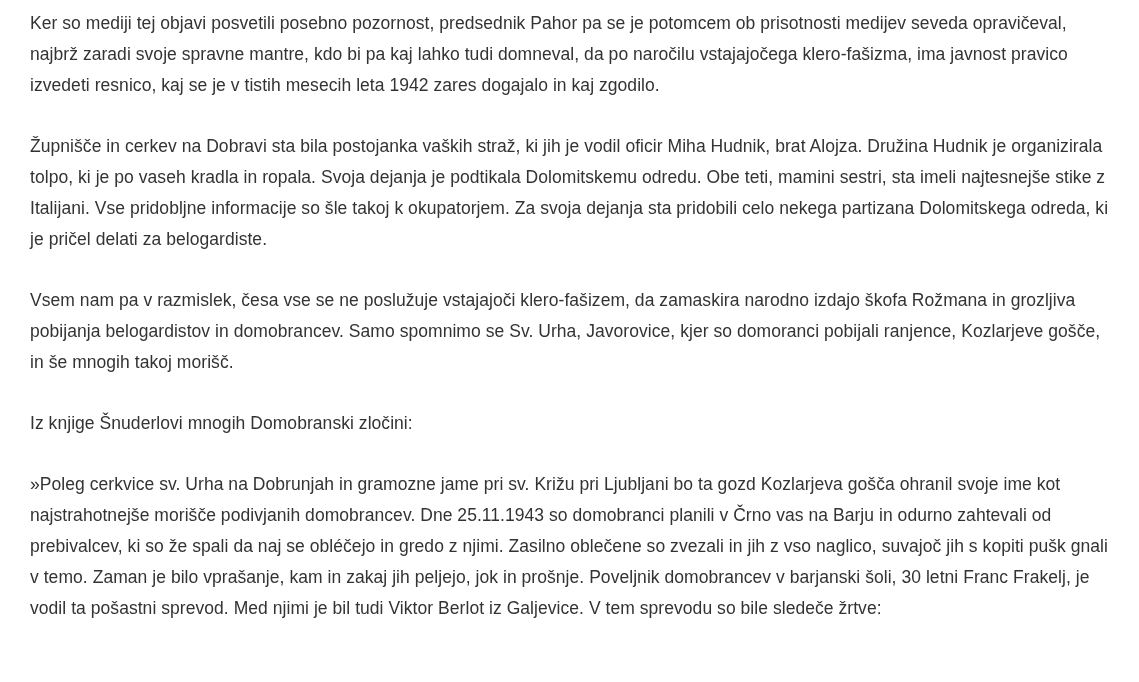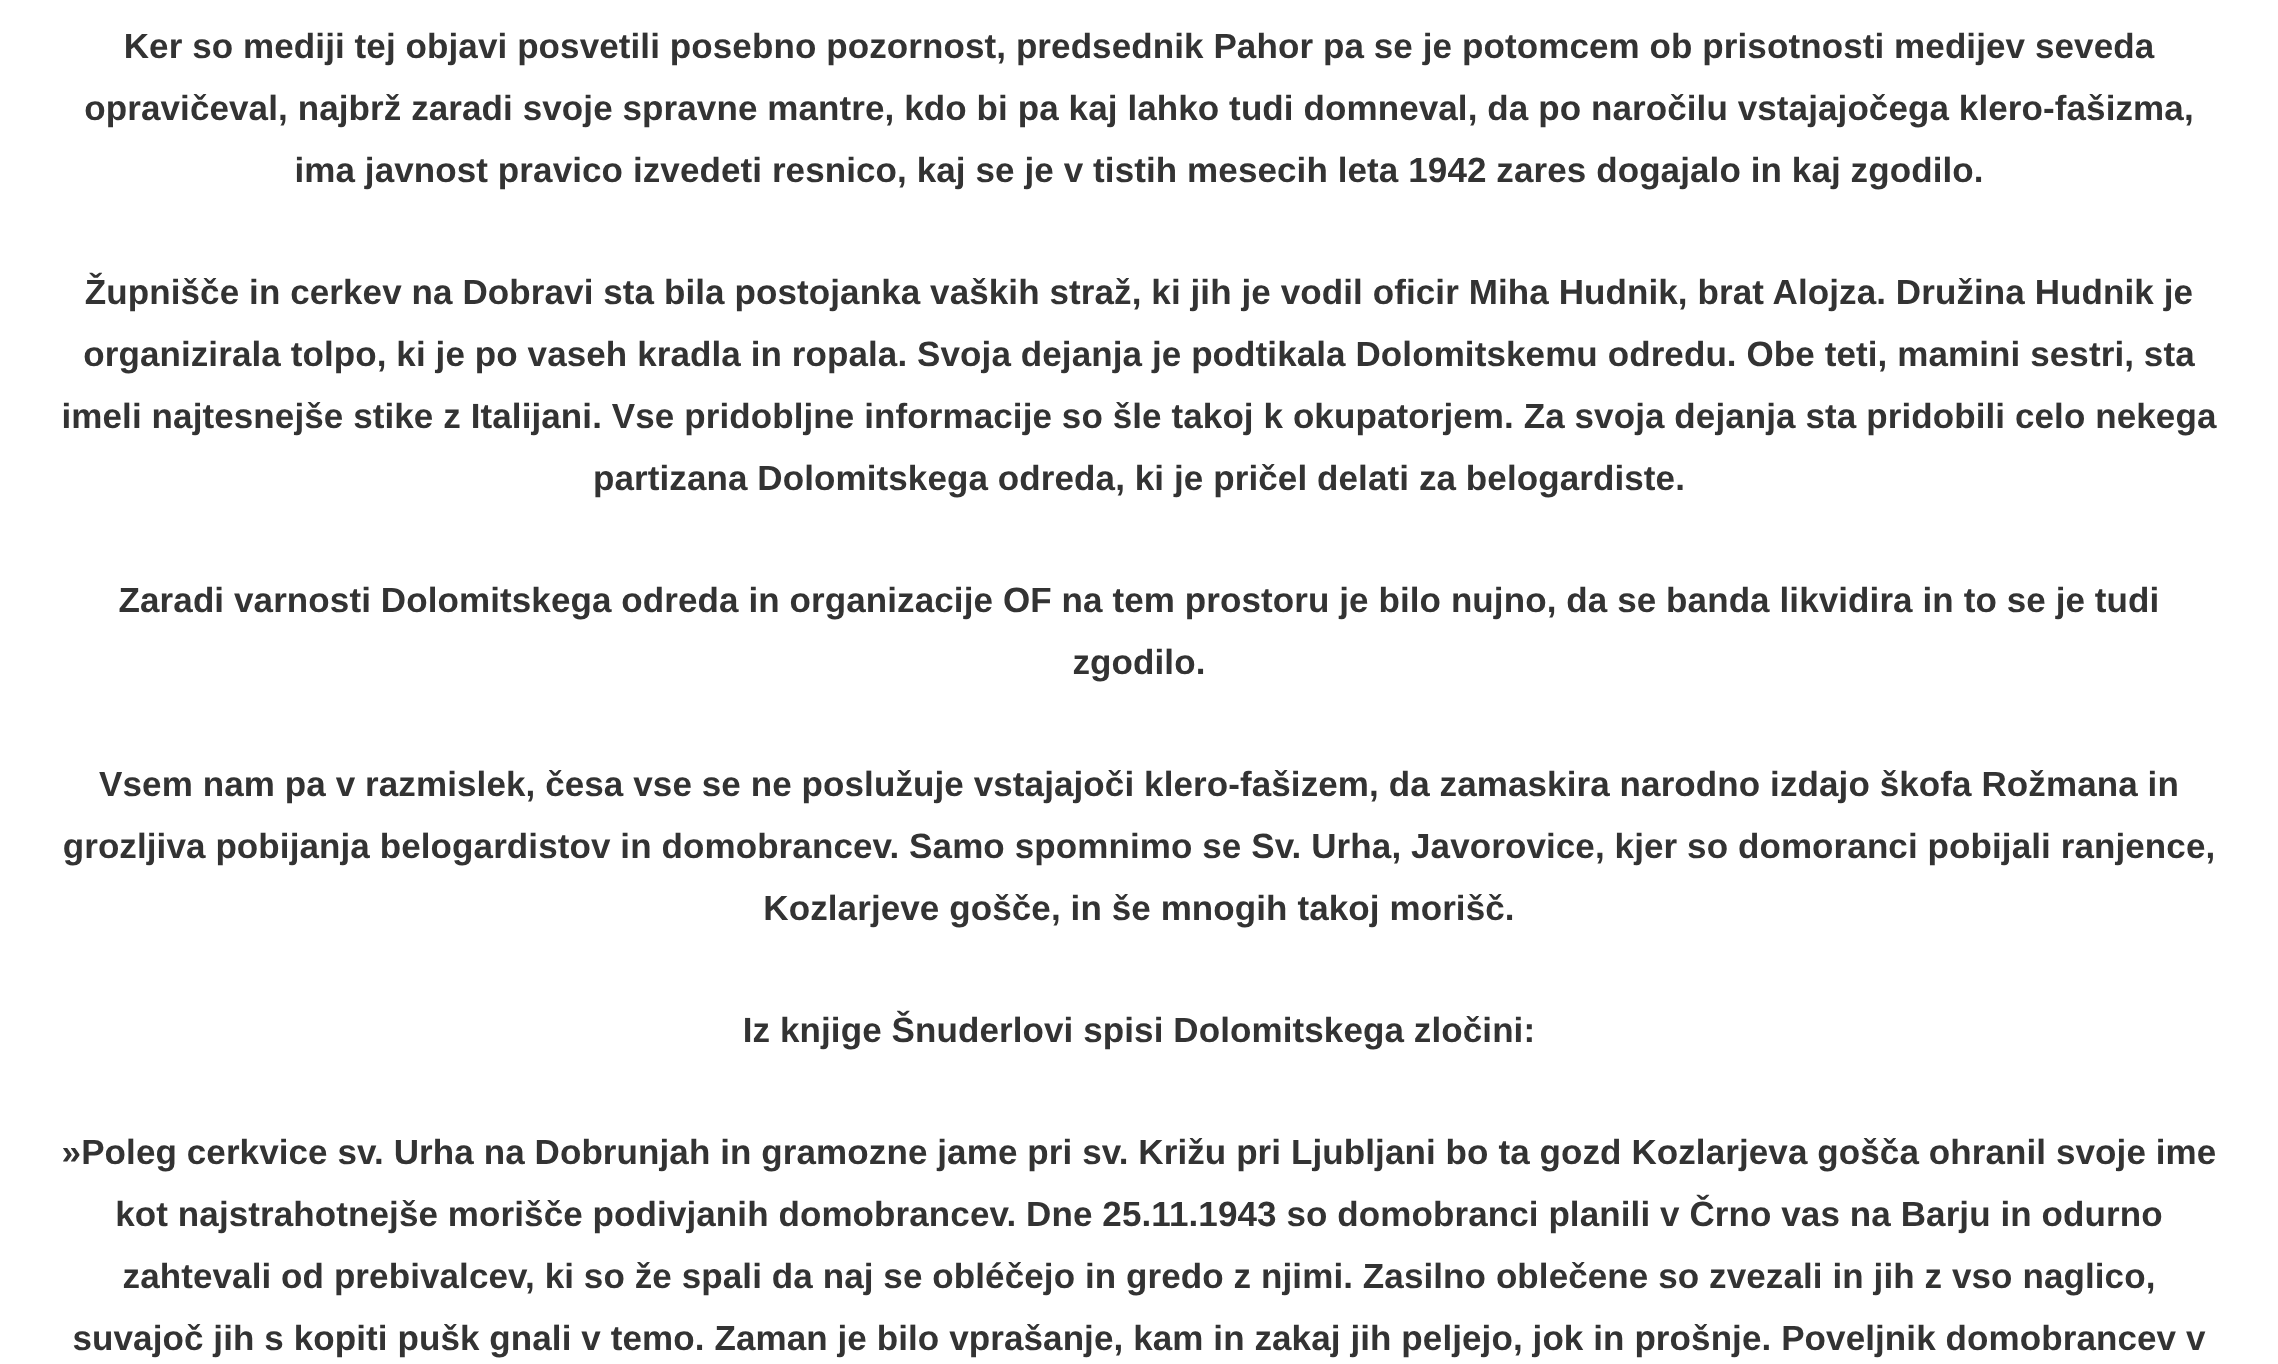--- a/index.html
+++ b/index.html
@@ -16,31 +16,30 @@
   #article {
     padding: 8px 30px 0 30px;
     box-sizing: border-box;
     width: 1139px;
   }
   .para {
     color: #333333;
     font-size: 17.5px;
     line-height: 31px;
     margin: 0 0 30px 0;
-    text-align: center;
+    text-align: left;
     letter-spacing: 0.05px;
-    font-weight: 700;
+    font-weight: 400;
   }
   .para:last-child {
     margin-bottom: 0;
   }
 </style>
 </head>
 <body>
 
 <div id="article">
   <p class="para">Ker so mediji tej objavi posvetili posebno pozornost, predsednik Pahor pa se je potomcem ob prisotnosti medijev seveda opravičeval, najbrž zaradi svoje spravne mantre, kdo bi pa kaj lahko tudi domneval, da po naročilu vstajajočega klero-fašizma, ima javnost pravico izvedeti resnico, kaj se je v tistih mesecih leta 1942 zares dogajalo in kaj zgodilo.</p>
   <p class="para">Župnišče in cerkev na Dobravi sta bila postojanka vaških straž, ki jih je vodil oficir Miha Hudnik, brat Alojza. Družina Hudnik je organizirala tolpo, ki je po vaseh kradla in ropala. Svoja dejanja je podtikala Dolomitskemu odredu. Obe teti, mamini sestri, sta imeli najtesnejše stike z Italijani. Vse pridobljne informacije so šle takoj k okupatorjem. Za svoja dejanja sta pridobili celo nekega partizana Dolomitskega odreda, ki je pričel delati za belogardiste.</p>
-  <p class="para">Zaradi varnosti Dolomitskega odreda in organizacije OF na tem prostoru je bilo nujno, da se banda likvidira in to se je tudi zgodilo.</p>
   <p class="para">Vsem nam pa v razmislek, česa vse se ne poslužuje vstajajoči klero-fašizem, da zamaskira narodno izdajo škofa Rožmana in grozljiva pobijanja belogardistov in domobrancev. Samo spomnimo se Sv. Urha, Javorovice, kjer so domoranci pobijali ranjence, Kozlarjeve gošče, in še mnogih takoj morišč.</p>
-  <p class="para">Iz knjige Šnuderlovi spisi Dolomitskega zločini:</p>
+  <p class="para">Iz knjige Šnuderlovi mnogih Domobranski zločini:</p>
   <p class="para">»Poleg cerkvice sv. Urha na Dobrunjah in gramozne jame pri sv. Križu pri Ljubljani bo ta gozd Kozlarjeva gošča ohranil svoje ime kot najstrahotnejše morišče podivjanih domobrancev. Dne 25.11.1943 so domobranci planili v Črno vas na Barju in odurno zahtevali od prebivalcev, ki so že spali da naj se obléčejo in gredo z njimi. Zasilno oblečene so zvezali in jih z vso naglico, suvajoč jih s kopiti pušk gnali v temo. Zaman je bilo vprašanje, kam in zakaj jih peljejo, jok in prošnje. Poveljnik domobrancev v barjanski šoli, 30 letni Franc Frakelj, je vodil ta pošastni sprevod. Med njimi je bil tudi Viktor Berlot iz Galjevice. V tem sprevodu so bile sledeče žrtve:</p>
 </div>
 
 </body></html>

